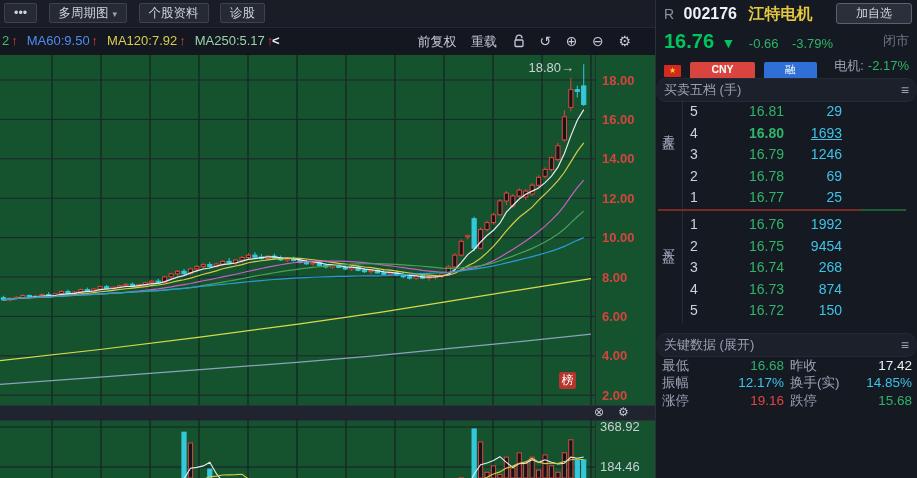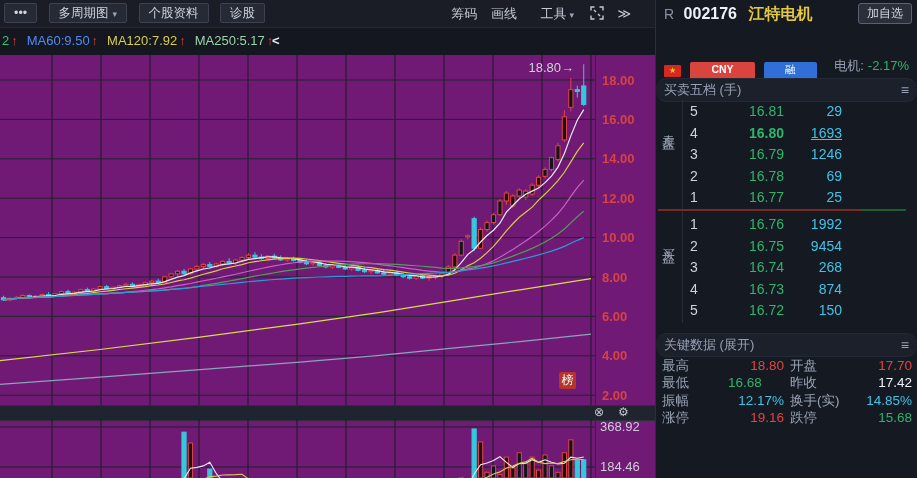--- a/index.html
+++ b/index.html
@@ -1,16 +1,16 @@
 <!DOCTYPE html>
 <html><head>
 <meta charset="utf-8">
 <style>
   html,body{margin:0;padding:0;background:#0d1016;}
-  #app{position:relative;width:917px;height:478px;background:#701a75;overflow:hidden;
+  #app{position:relative;width:917px;height:478px;background:#14532d;overflow:hidden;
        font-family:"Liberation Sans","DejaVu Sans",sans-serif;color:#c6ccd8;
        -webkit-font-smoothing:antialiased;}
   
   .tb1{position:absolute;left:0;top:0;width:655px;height:27px;background:#1a1d26;border-bottom:1px solid #242936;}
   .tbtn{display:inline-block;margin:3px 3px 0 4px;padding:0 9px;height:20px;line-height:19px;
         background:#262a35;border:1px solid #3c4250;border-radius:2px;color:#ced3dd;font-size:12.5px;cursor:pointer;}
   .tbtn .caret{font-size:9px;margin-left:4px;color:#9aa3b5;}
   .tb1-right{position:absolute;right:24px;top:0;height:27px;line-height:27px;font-size:13px;color:#c3c9d4;}
   .tb1-right span{margin-left:10px;cursor:pointer;}
   .tb1-right .caret{font-size:9px;margin-left:3px;color:#9aa3b5;}
@@ -30,21 +30,21 @@
               color:#fff;font-size:12px;line-height:17px;text-align:center;cursor:pointer;}
   .pane-divider{position:absolute;left:0;top:405px;width:655px;height:14px;background:#20242e;
                 border-top:1px solid #2b303c;border-bottom:1px solid #2b303c;}
   .pane-divider .dv-icon{position:absolute;top:-1px;height:14px;line-height:14px;font-size:12px;color:#c2c7d1;cursor:pointer;}
   
   .rp{position:absolute;left:655px;top:0;width:262px;height:478px;background:#151922;border-left:1px solid #2a2f3a;box-sizing:border-box;}
   .rp-h1{position:absolute;left:0;top:0;width:100%;height:27px;line-height:27px;}
   .r-flag{color:#8a92a3;font-size:14px;margin-left:8px;}
   .code{color:#eef1f7;font-size:16px;font-weight:700;margin-left:5px;}
   .sname{color:#e3c93e;font-size:16px;font-weight:700;margin-left:7px;}
-  .addfav{position:absolute;right:5px;top:3px;height:21px;padding:0 8px;background:#2a2f3a;border:1px solid #596275;
+  .addfav{position:absolute;right:5px;top:3px;height:21px;padding:0 19px;background:#2a2f3a;border:1px solid #596275;
           border-radius:3px;color:#d4d9e3;font-size:12px;cursor:pointer;}
   .rp-h2{position:absolute;left:0;top:27px;width:100%;height:28px;line-height:28px;}
   .big-price{color:#00c55e;font-size:20px;font-weight:700;margin-left:8px;}
   .dn-arrow{color:#00c55e;font-size:14px;margin-left:3px;}
   .chg,.chgp{color:#2fb467;font-size:13px;margin-left:9px;}
   .mkt-status{position:absolute;right:8px;top:0;color:#6e7686;font-size:13px;}
   .rp-h3{position:absolute;left:0;top:57px;width:100%;height:20px;line-height:18px;}
   .flag{display:inline-block;width:17px;height:12px;background:#d5281e;margin-left:8px;vertical-align:-2px;
         color:#f7d01e;font-size:8px;line-height:12px;text-align:center;border-radius:1px;}
   .bdg{display:inline-block;height:28px;line-height:14px;padding:0 21px;border-radius:2px;color:#fff;
@@ -80,37 +80,39 @@
 </head>
 <body>
 
 <div id="app">
 
   <div class="tb1">
     <button class="tbtn">•••</button>
     <button class="tbtn"><span>多周期图</span><span class="caret">▾</span></button>
     <button class="tbtn">个股资料</button>
     <button class="tbtn">诊股</button>
-    <div class="tb1-right">
-      <span>筹码</span>
-      <span>画线</span>
-      <span><span>工具</span><span class="caret">▾</span></span>
-      <svg class="icon-svg" width="14" height="14">
-        <g stroke="#c3c9d4" stroke-width="1.4" fill="none">
-          <path d="M1,4.5 V1 H4.5 M9.5,1 H13 V4.5 M13,9.5 V13 H9.5 M4.5,13 H1 V9.5"></path>
-          <path d="M4,4 L6,6 M10,10 L8,8"></path>
-        </g>
-      </svg>
-      <span>≫</span>
-    </div>
   </div>
 
   <div class="tb2">
     <div id="ma-legend"><span class="ma-item" style="color: rgb(63, 191, 111);">2</span><span class="arr" style="color: rgb(224, 69, 63);">↑</span><span class="ma-item" style="color: rgb(79, 140, 240);">MA60:9.50</span><span class="arr" style="color: rgb(224, 69, 63);">↑</span><span class="ma-item" style="color: rgb(216, 204, 79);">MA120:7.92</span><span class="arr" style="color: rgb(224, 69, 63);">↑</span><span class="ma-item" style="color: rgb(152, 211, 169);">MA250:5.17</span><span class="arr" style="color: rgb(224, 69, 63);">↑</span></div>
     <span class="collapse">&lt;</span>
+    <div class="tb2-right">
+      <span>前复权</span>
+      <span>重载</span>
+      <svg class="icon-svg" width="12" height="14">
+        <g stroke="#c3c9d4" stroke-width="1.3" fill="none">
+          <path d="M3,6 V4.2 a3,3 0 0 1 6,0"></path>
+          <rect x="2" y="6" width="8" height="6.5" rx="1"></rect>
+        </g>
+      </svg>
+      <span class="glyph">↺</span>
+      <span class="glyph">⊕</span>
+      <span class="glyph">⊖</span>
+      <span class="glyph">⚙</span>
+    </div>
   </div>
 
   <svg id="main-svg" width="655" height="350">
       <line x1="52" y1="0" x2="52" y2="350" stroke="#171b23"></line>
       <line x1="101" y1="0" x2="101" y2="350" stroke="#171b23"></line>
       <line x1="150" y1="0" x2="150" y2="350" stroke="#171b23"></line>
       <line x1="199" y1="0" x2="199" y2="350" stroke="#171b23"></line>
       <line x1="248" y1="0" x2="248" y2="350" stroke="#171b23"></line>
       <line x1="297" y1="0" x2="297" y2="350" stroke="#171b23"></line>
       <line x1="346" y1="0" x2="346" y2="350" stroke="#171b23"></line>
@@ -380,20 +382,27 @@
       <polyline points="3.5,78.2417868372547 9.947,77.4828147023745 16.394,78.09722071632513 22.841,77.4286024070259 29.288,77.5478694567928 35.735,77.77194694423362 42.182,77.52928238410186 48.629,77.53702699772307 55.076,77.63942800004818 61.523,77.37439011167733 67.97,77.26596552098016 74.417,77.46112978423506 80.864,77.09248617586468 87.311,77.35270519353789 93.758,77.28765043911959 100.205,76.85395207633091 106.652,77.00574650330695 113.099,77.07080125772525 119.546,76.87563699447034 125.993,76.91900683074921 132.44,76.98406158516751 138.887,76.96237666702808 145.334,76.98406158516751 151.781,76.658787813076 158.228,76.658787813076 164.675,76.31182912284507 171.122,75.509487151686 177.569,74.4902959991326 184.016,68.15829990241787 190.463,63.018974303372005 196.91,61.95641331453974 203.357,60.308359535942756 209.804,57.727854277350104 216.251,57.14236148758538 222.698,55.99306082619538 229.145,55.84126639921934 235.592,55.624417217825 242.03900000000002,55.23408869131519 248.486,60.00477068199068 254.933,64.27669955545917 261.38,64.49354873685351 267.827,65.14409628103652 274.274,67.24753334056163 280.721,67.5944920307926 287.168,68.33177924753335 293.615,68.83053236474032 300.062,69.63287433589937 306.509,70.58701073403446 312.956,71.99653041309769 319.403,72.60370812100184 325.85,73.08077632006939 332.297,73.77469370053129 338.744,74.33850157215656 345.19100000000003,74.68546026238751 351.638,75.07578878889731 358.085,75.2492681340128 364.532,75.46611731540713 370.979,75.76970616935921 377.426,76.07329502331129 383.873,76.50699338609996 390.32,76.94069174888864 396.767,77.15754093028299 403.214,77.15754093028299 409.661,77.11417109400412 416.108,77.11417109400412 422.555,77.28765043911959 429.002,77.37439011167733 435.449,77.46112978423506 441.896,77.24428060284072 448.343,76.42025371354224 454.79,74.77219993494525 461.237,72.88561205681448 467.684,72.71213271169901 474.13100000000003,66.16328743358994 480.57800000000003,60.74205789873143 487.025,58.269977230835956 493.472,55.10397918247859 499.919,52.892117532256314 506.366,49.11894177599479 512.813,47.12392930716687 519.26,44.304889949040444 525.707,42.89537026997723 532.154,39.20893418627345 538.601,43.32906863276591 545.048,44.63016372113195 551.495,43.97961617694893 557.942,44.63016372113195 564.389,42.46167190718855 570.836,40.72687845603383 577.283,39.967906321153635 583.73,40.672232462322455" fill="none" stroke="#d8cb4c" stroke-width="1.1"></polyline>
     </svg>
 
   <div class="rp">
     <div class="rp-h1">
       <span class="r-flag">R</span>
       <span class="code">002176</span>
       <span class="sname">江特电机</span>
       <button class="addfav">加自选</button>
     </div>
+    <div class="rp-h2">
+      <span class="big-price">16.76</span>
+      <span class="dn-arrow">▼</span>
+      <span class="chg">-0.66</span>
+      <span class="chgp">-3.79%</span>
+      <span class="mkt-status">闭市</span>
+    </div>
     <div class="rp-h3">
       <span class="flag">★</span>
       <span class="bdg bdg-cny">CNY</span>
       <span class="bdg bdg-rong">融</span>
       <span class="sector"><span>电机:</span><b>-2.17%</b></span>
     </div>
 
     <div class="strip" id="ob-strip">
       <span class="ttl">买卖五档 (手)</span>
       <span class="menu">≡</span>
@@ -458,28 +467,22 @@
           <span class="vol" style="color: rgb(63, 195, 230);">150</span>
         </div>
       </div>
 
     <div class="strip" id="kd-strip">
       <span class="ttl">关键数据 (展开)</span>
       <span class="menu">≡</span>
     </div>
     <div id="kd-rows">
         <div class="kd-row">
-          <span class="l1">最高</span>
-          <span class="v1" style="color: rgb(224, 69, 63);">18.80</span>
-          <span class="l2">开盘</span>
-          <span class="v2" style="color: rgb(224, 69, 63);">17.70</span>
-        </div>
-        <div class="kd-row">
           <span class="l1">最低</span>
-          <span class="v1" style="color: rgb(49, 178, 106); text-align: center;">16.68</span>
+          <span class="v1" style="color: rgb(49, 178, 106);">16.68</span>
           <span class="l2">昨收</span>
           <span class="v2" style="color: rgb(238, 241, 246);">17.42</span>
         </div>
         <div class="kd-row">
           <span class="l1">振幅</span>
           <span class="v1" style="color: rgb(63, 195, 230);">12.17%</span>
           <span class="l2">换手(实)</span>
           <span class="v2" style="color: rgb(63, 195, 230);">14.85%</span>
         </div>
         <div class="kd-row">

